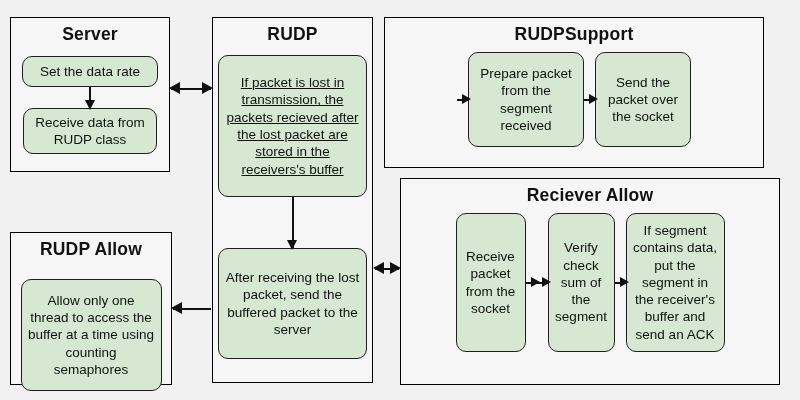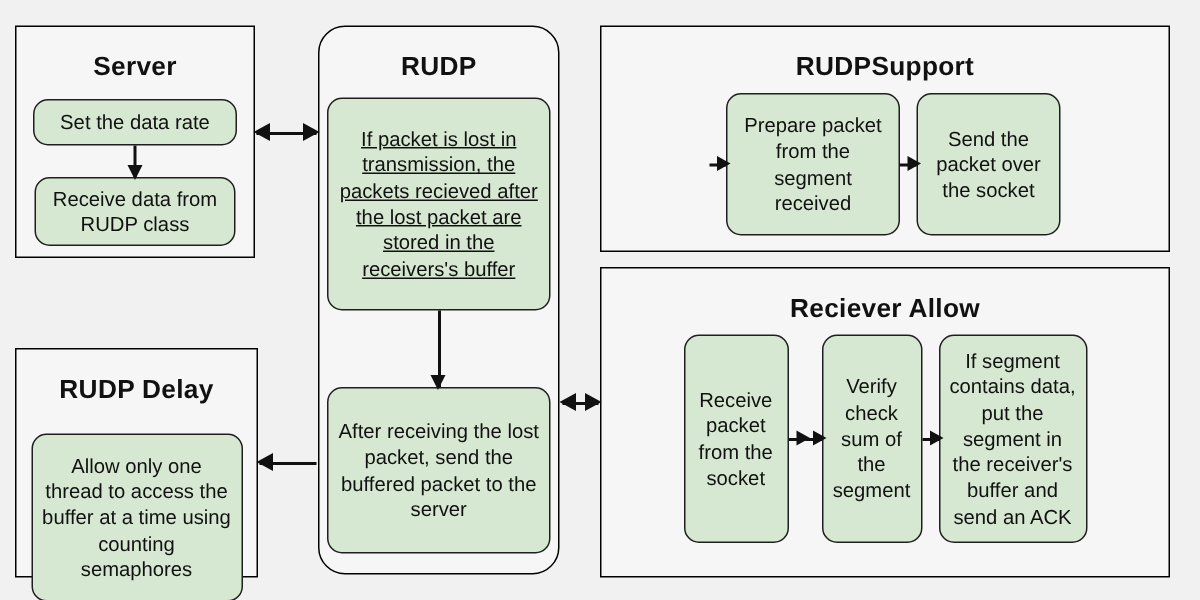--- a/index.html
+++ b/index.html
@@ -18,21 +18,21 @@
   .panel {
     position: absolute;
     background: #f6f6f6;
     border: 1.5px solid #000;
     box-sizing: border-box;
     display: flex;
     flex-direction: column;
     align-items: center;
   }
   .panel-title {
-    margin: 16px 0 0 0;
+    margin: 6px 0 0 0;
     font-size: 17.5px;
     font-weight: bold;
     color: #111;
     text-align: center;
     letter-spacing: 0.2px;
   }
   .node {
     background: #d6e8d2;
     border: 1.6px solid #1f1f1f;
     border-radius: 10px;
@@ -111,22 +111,22 @@
     left: -2px;
     top: -7.6px;
     width: 0; height: 0;
     border-right: 11px solid #111;
     border-top: 6px solid transparent;
     border-bottom: 6px solid transparent;
   }
 
   
   .panel-server   { left: 10px;  top: 17px;  width: 160px; height: 155px; }
-  .panel-rudp     { left: 212px; top: 17px;  width: 161px; height: 366px; border-radius: 18px; }
-  .panel-support  { left: 400px; top: 17px;  width: 380px; height: 151px; }
+  .panel-rudp     { left: 212px; top: 17px;  width: 161px; height: 366px; }
+  .panel-support  { left: 384px; top: 17px;  width: 380px; height: 151px; }
   .panel-receiver { left: 400px; top: 178px; width: 380px; height: 207px; }
   .panel-buffer   { left: 10px;  top: 232px; width: 162px; height: 153px; }
 
   
   .server-step1 { width: 136px; height: 31px; margin-top: 11px; }
   .server-varrow { height: 21px; }
   .server-step2 { width: 134px; height: 46px; }
 
   
   .rudp-step1 { width: 149px; height: 142px; margin-top: 10px; text-decoration: underline; }
@@ -189,21 +189,21 @@
       <div class="node receiver-step1">Receive packet from the socket</div>
       <div class="harrow"></div>
       <div class="harrow"></div>
       <div class="node receiver-step3">Verify check sum of the segment</div>
       <div class="harrow"></div>
       <div class="node receiver-step4">If segment contains data, put the segment in the receiver's buffer and send an ACK</div>
     </div>
   </section>
 
   <section class="panel panel-buffer">
-    <h2 class="panel-title">RUDP Delay</h2>
+    <h2 class="panel-title">RUDP Allow</h2>
     <div class="node buffer-step1">Allow only one thread to access the buffer at a time using counting semaphores</div>
   </section>
 
   <div class="conn head-left head-right conn-server-rudp"></div>
   <div class="conn head-left conn-rudp-buffer"></div>
   <div class="conn head-left head-right conn-rudp-receiver"></div>
 
 </div>
 
 </body></html>

